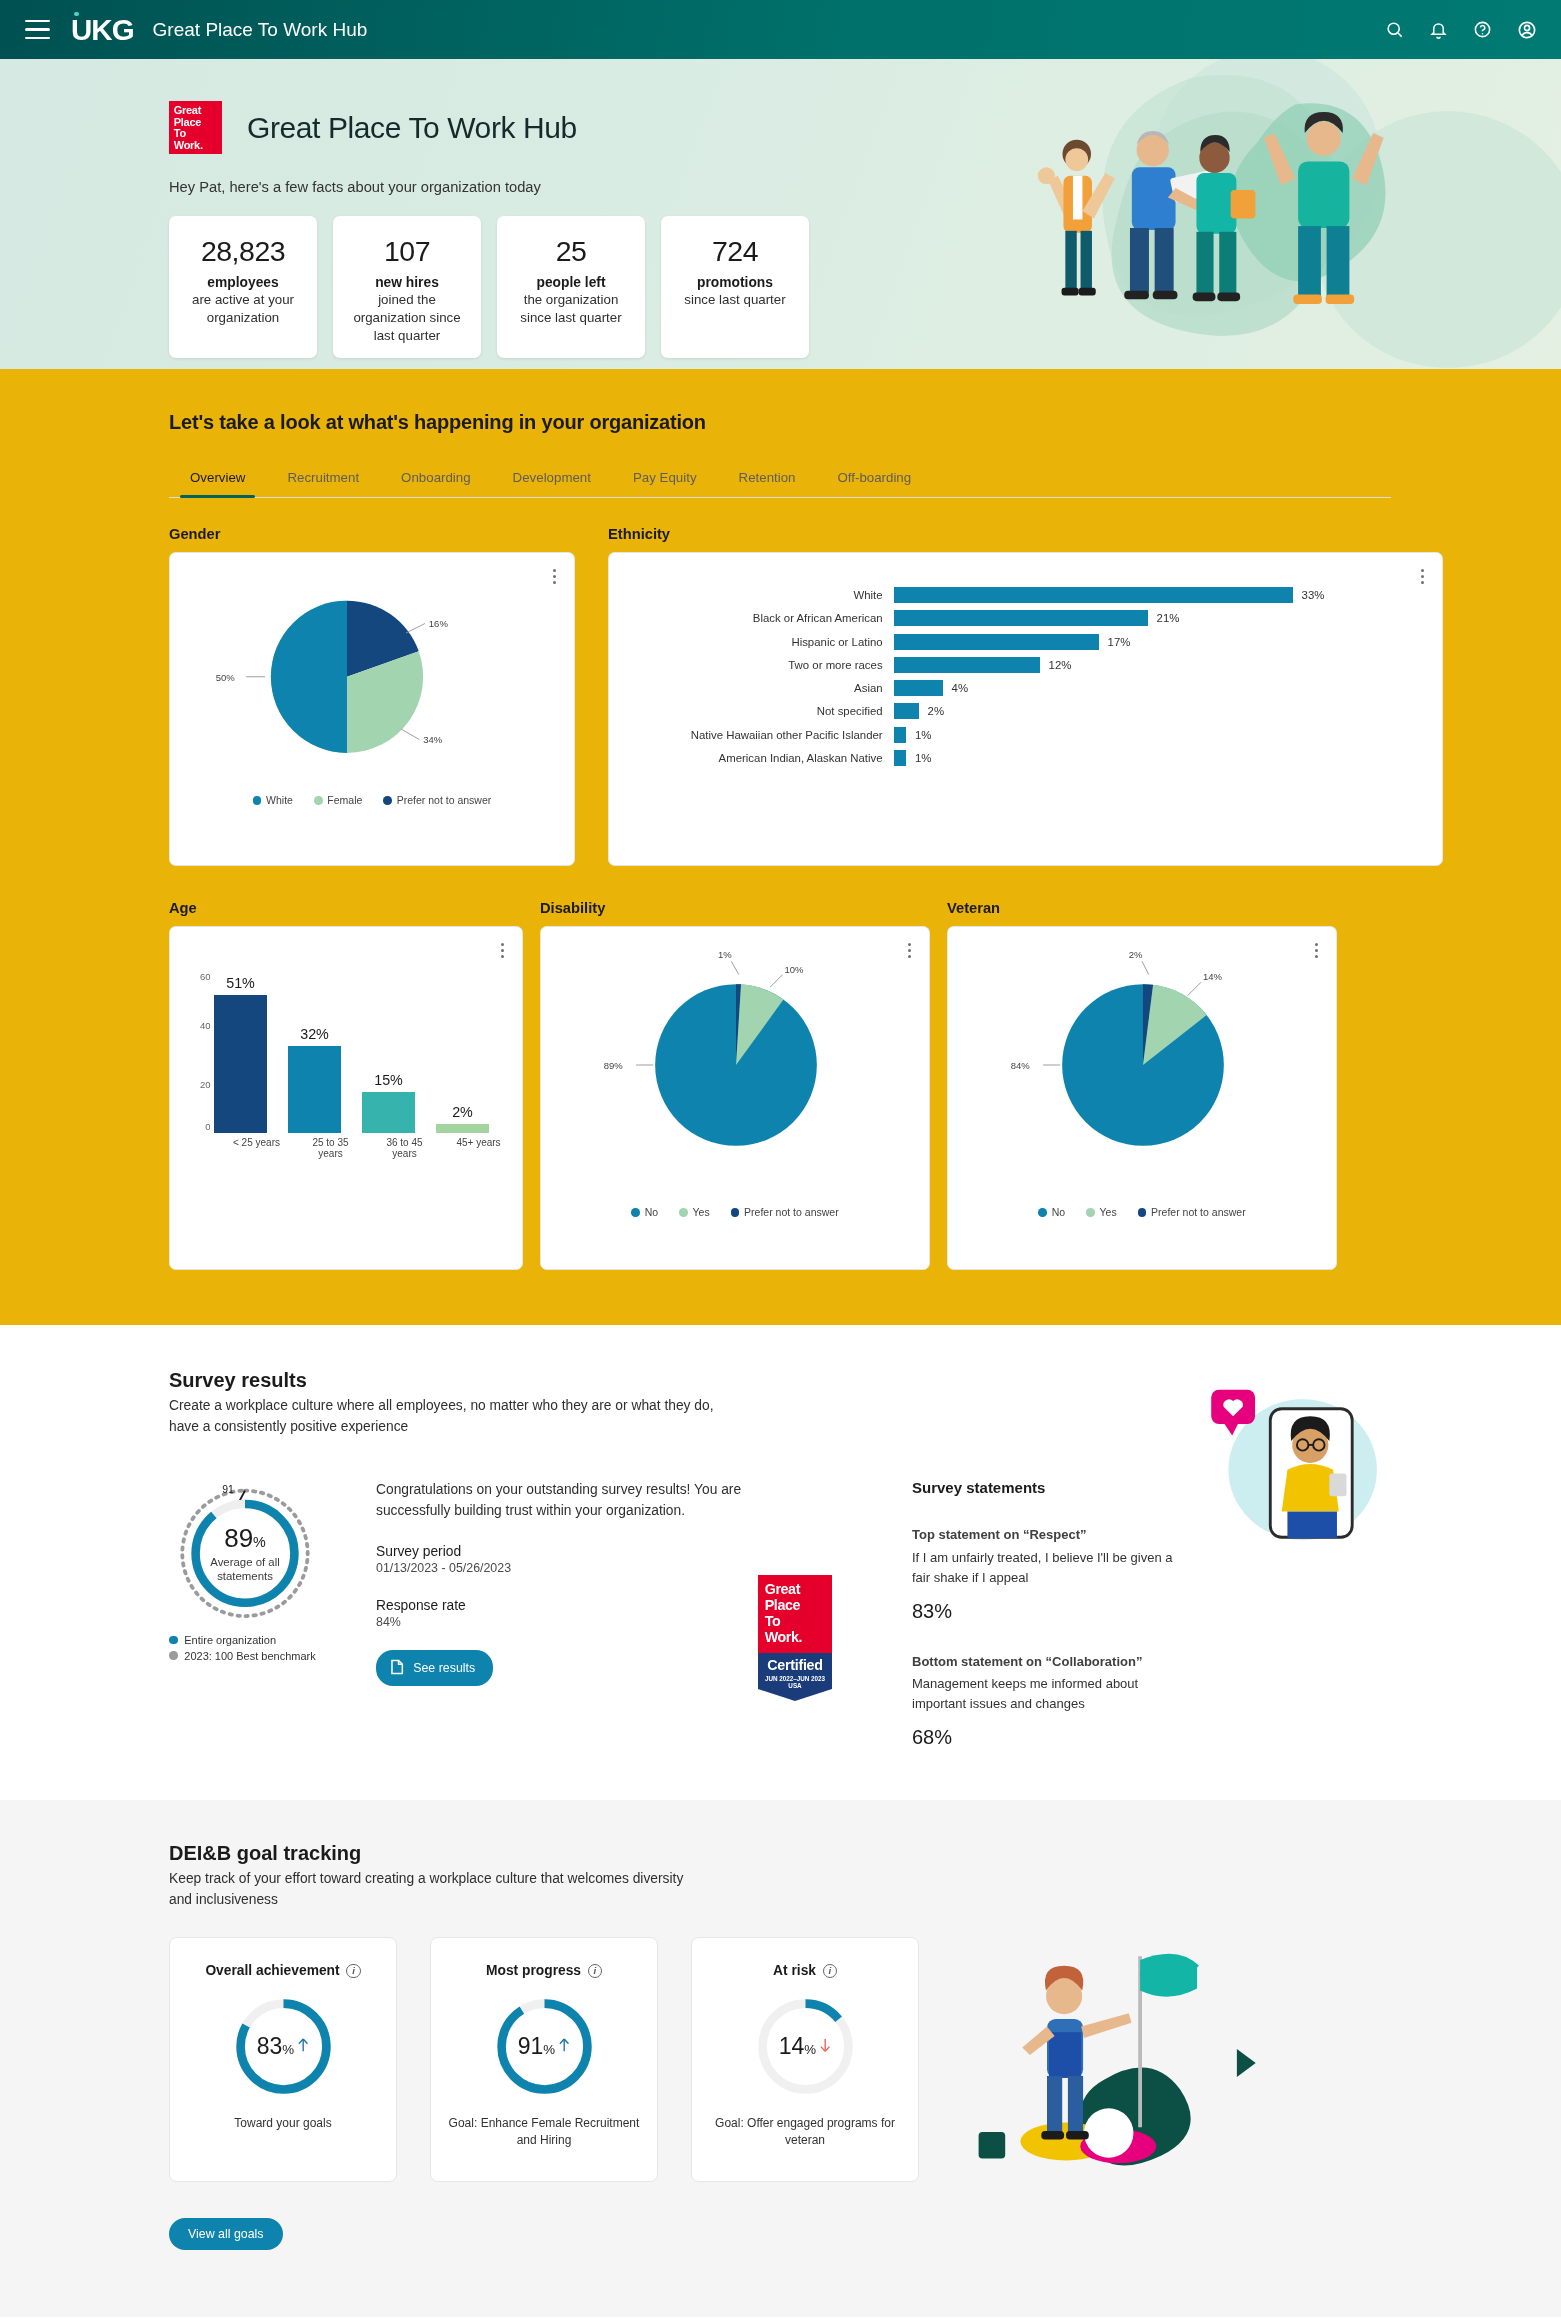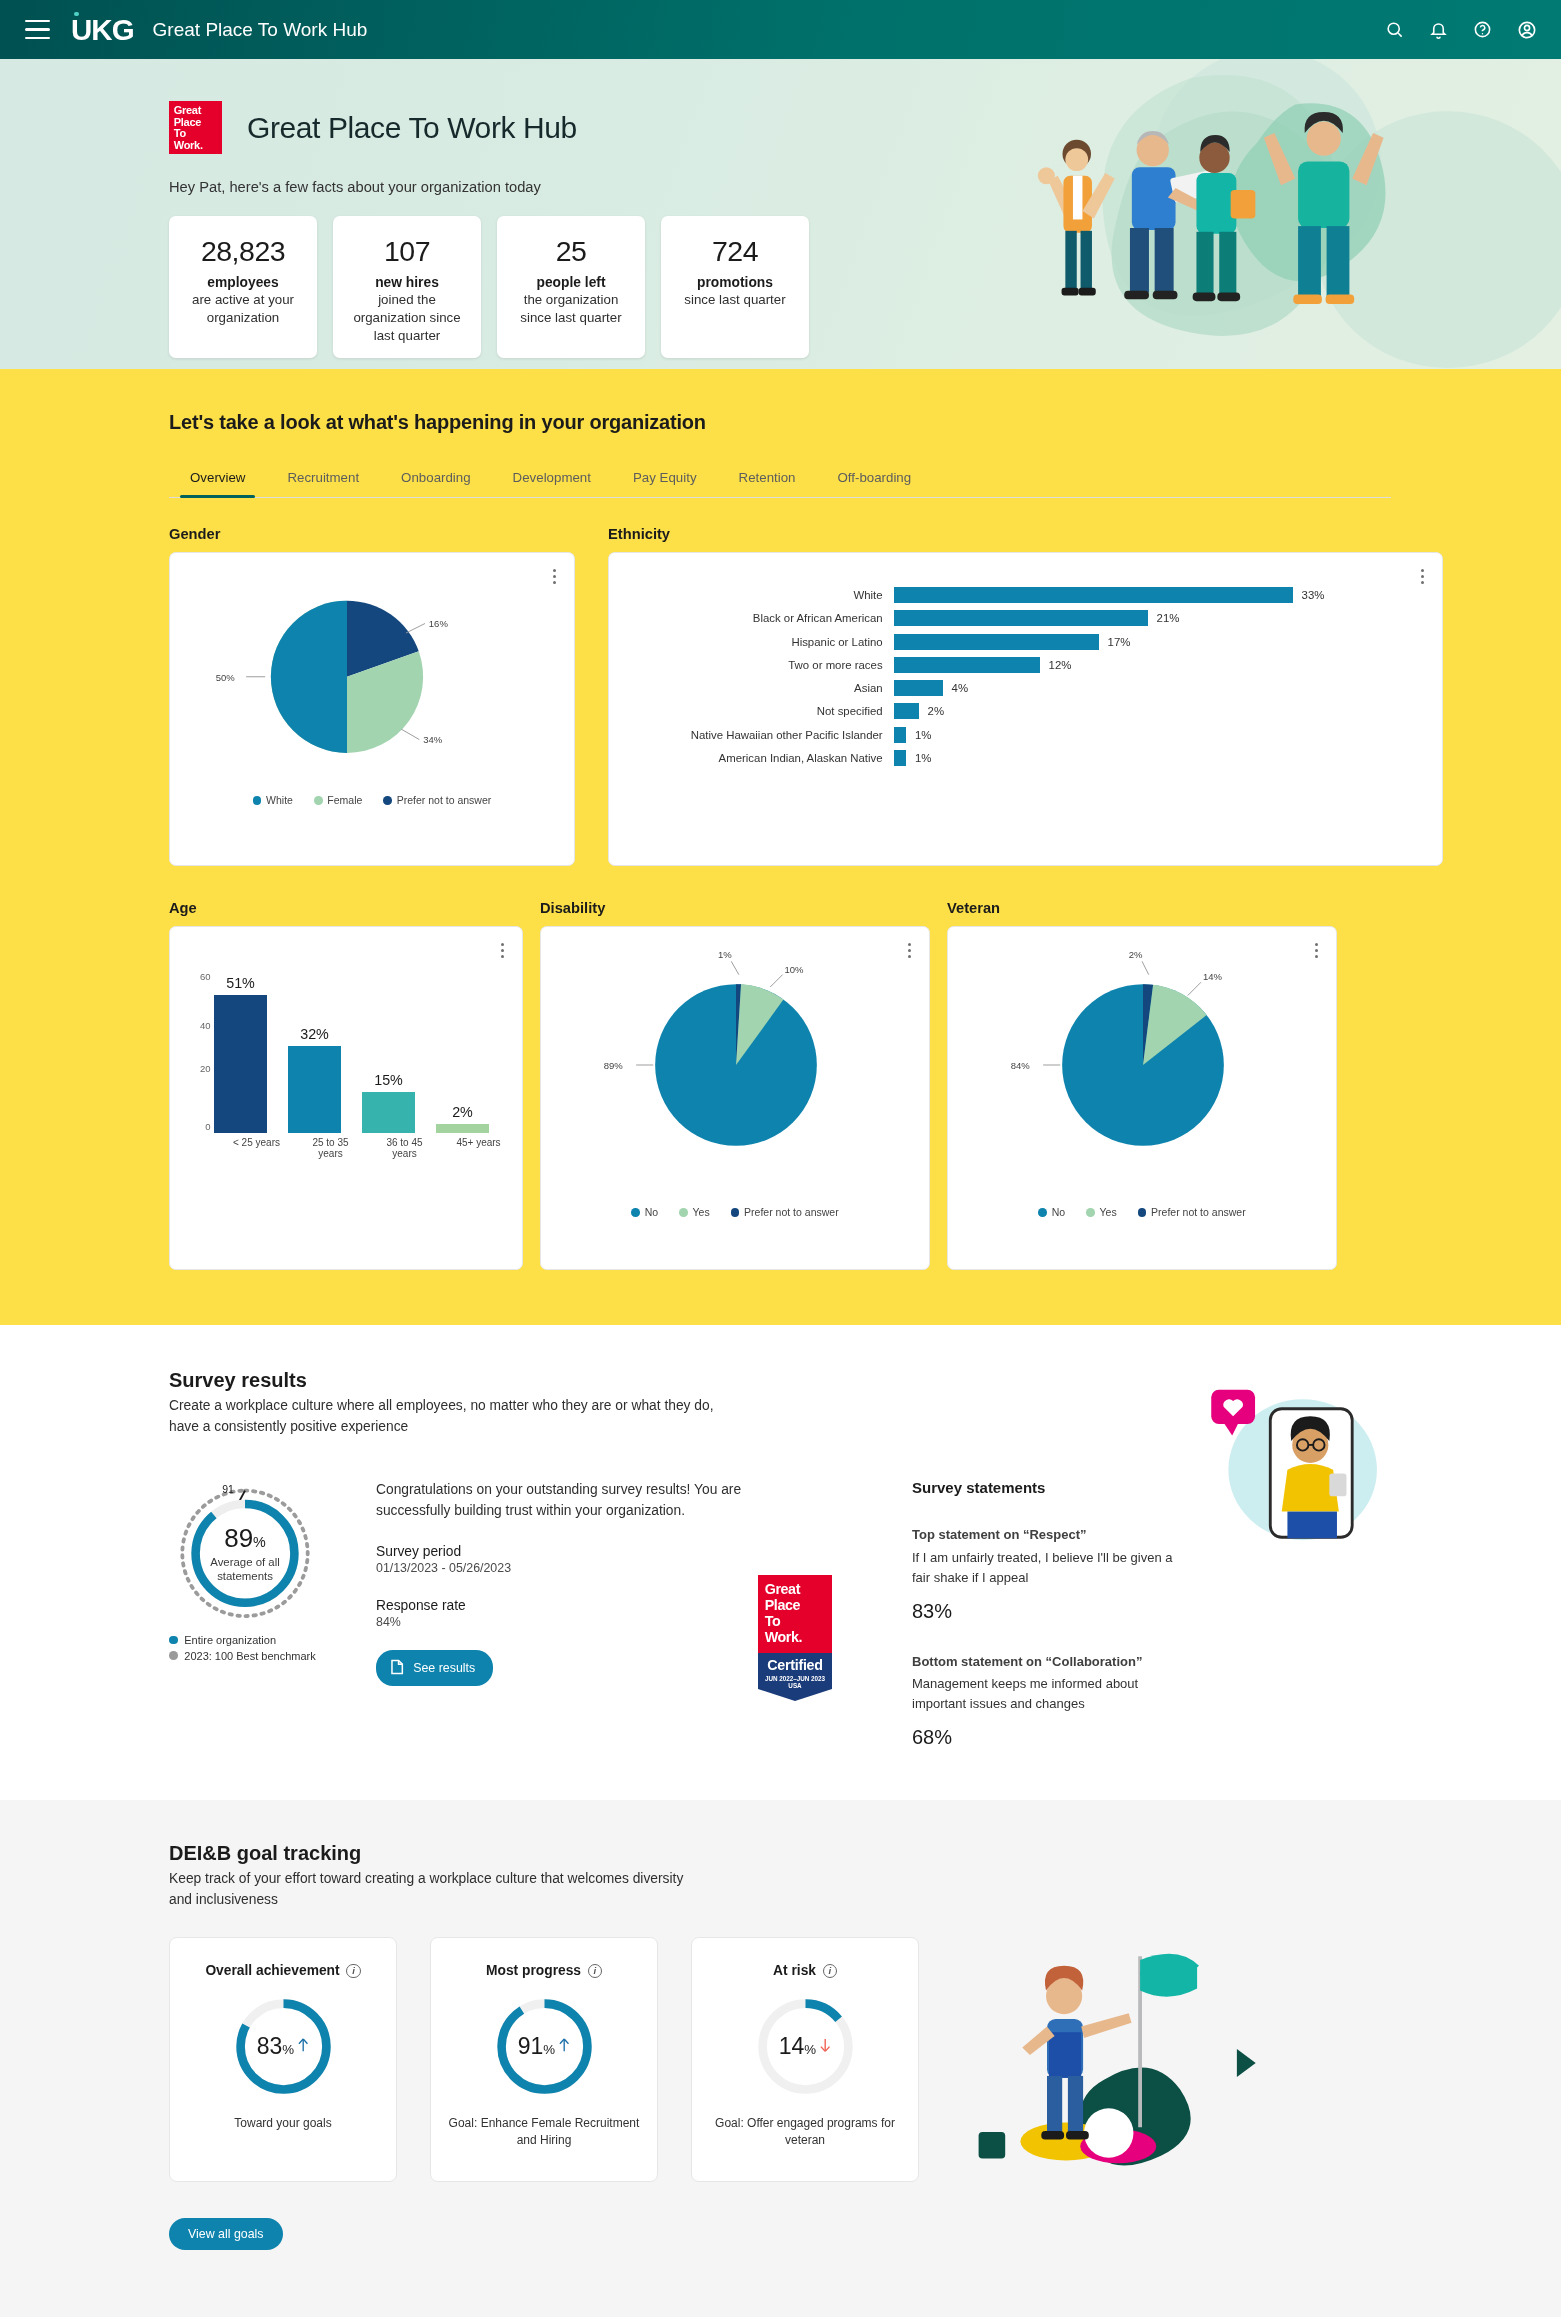--- a/index.html
+++ b/index.html
@@ -50,21 +50,21 @@
     background:#fff; border-radius: 6.7px; width: 148px; min-height: 141px;
     display:flex; flex-direction:column; align-items:center;
     padding: 19px 9.5px 13.3px; text-align:center;
     box-shadow: 0 1px 2.9px rgba(0,0,0,.10);
   }
   .stat-num { font-size: 28.5px; font-weight: 400; color:#1b1b1b; letter-spacing:-0.5px;}
   .stat-bold { font-size: 13.8px; font-weight:700; margin-top:6.7px; color:#1b1b1b;}
   .stat-desc { font-size: 13.3px; color:#2f2f2f; line-height: 18px; margin-top:1px;}
   .hero-art { position:absolute; right: 105px; top: 17px; z-index:2;}
   
-  .org-section { background:#fde047; padding: 42px 4px 55px 169px; }
+  .org-section { background:#eab308; padding: 42px 4px 55px 169px; }
   .org-title { font-size: 20px; font-weight: 700; color:#1b1b1b; letter-spacing:-0.2px;}
   .tabs { display:flex; gap: 0px; margin-top: 27px; border-bottom:1px solid #ddd; width: 1222px;}
   .tab {
     font-size: 13.3px; color:#5d5d5d; padding: 8.6px 21px 12.4px; cursor:pointer;
     position:relative; white-space:nowrap;
   }
   .tab.active { color:#1b1b1b; font-weight:400; }
   .tab.active::after {
     content:""; position:absolute; left: 11.4px; right: 11.4px; bottom:-1px;
     height: 3.3px; background:#00625b; border-radius:1.9px;
@@ -400,21 +400,21 @@
       <div class="chart-label">Age</div>
       <div class="chart-card" style="height:344px">
         <div class="kebab">
             <i></i>
             <i></i>
             <i></i>
           </div>
         <div class="age-plot">
           <div class="age-axis">
             <div style="top:150px">0</div>
-            <div style="top:92px">20</div>
+            <div style="top:108px">20</div>
             <div style="top:49px">40</div>
             <div style="top:0px">60</div>
           </div>
           <div class="age-bars">
             <div class="age-bar-wrap">
               <div class="age-bar-val">51%</div>
               <div class="age-bar" style="height:138px;background:#13477e"></div>
             </div>
             <div class="age-bar-wrap">
               <div class="age-bar-val">32%</div>

